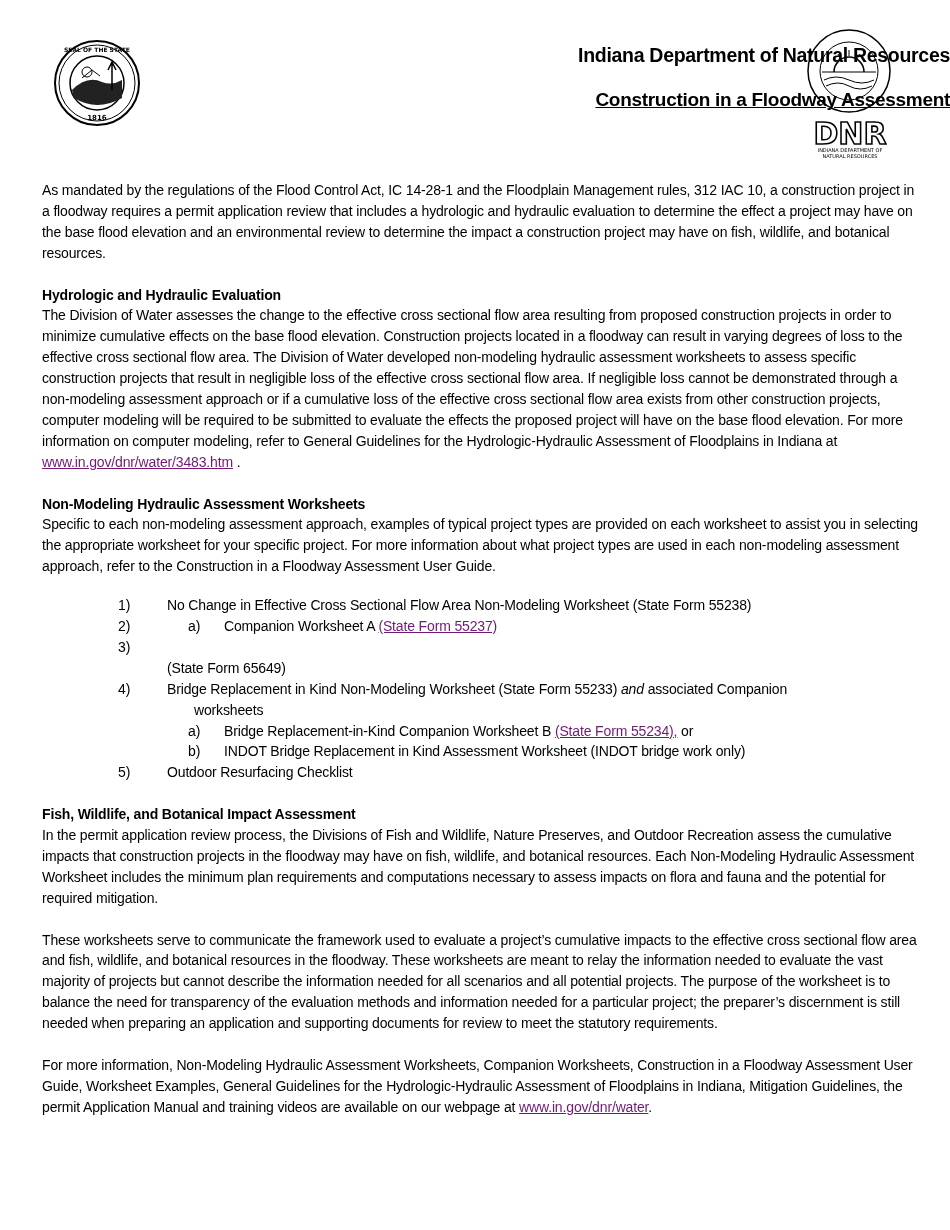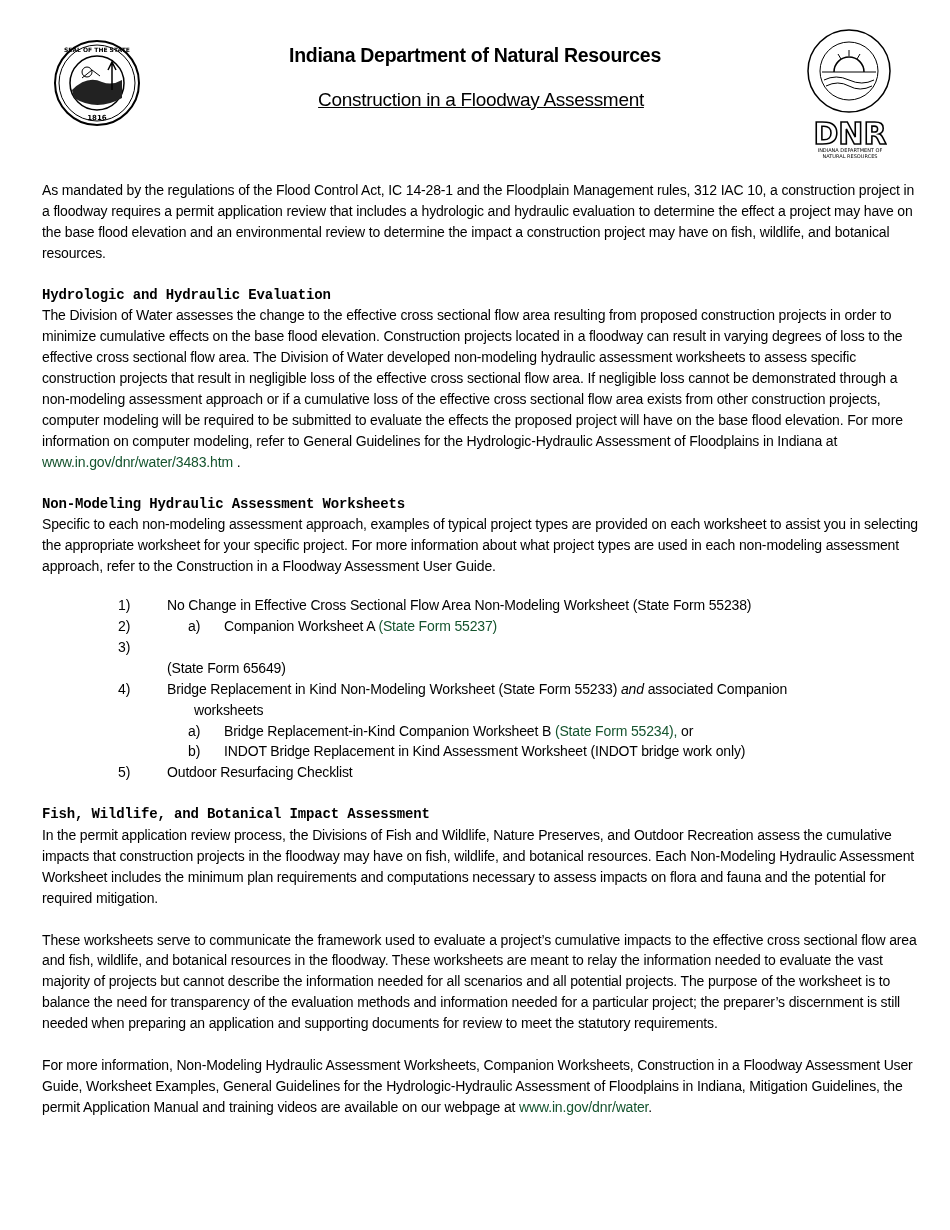--- a/index.html
+++ b/index.html
@@ -2,28 +2,28 @@
 <html><head>
 <meta charset="utf-8">
 <style>
   html, body { margin: 0; padding: 0; background: #ffffff; }
   body { width: 950px; height: 1230px; position: relative; overflow: hidden;
          font-family: "Liberation Sans", sans-serif; color: #000; }
   .page { position: absolute; left: 0; top: 0; width: 950px; height: 1230px; }
   .seal-left { position: absolute; left: 52px; top: 40px; width: 90px; height: 86px; }
   .seal-right { position: absolute; left: 806px; top: 28px; width: 86px; height: 86px; }
   .dnr-logo { position: absolute; left: 813px; top: 116px; width: 74px; height: 44px; }
-  .header { position: absolute; left: 0; top: 44px; width: 950px; text-align: center; }
+  .header { position: absolute; left: 0; top: 44px; width: 950px; text-align: right; }
   .h-title { font-size: 19.5px; font-weight: bold; letter-spacing: -0.3px; }
   .h-sub { font-size: 15.5px; font-weight: bold; margin-top: 4px; letter-spacing: -0.2px; }
-  .h-doc { font-size: 19px; font-weight: normal; text-decoration: underline; margin-top: 22px; letter-spacing: -0.3px; padding-left: 12px; }
+  .h-doc { font-size: 19px; font-weight: bold; text-decoration: underline; margin-top: 22px; letter-spacing: -0.3px; padding-left: 12px; }
   .body { position: absolute; left: 42px; top: 180px; width: 880px; font-size: 14px; line-height: 20.9px; letter-spacing: -0.15px; }
   p { margin: 0 0 20.9px 0; }
-  .sh { font-weight: bold; display: block; font-family: Liberation Mono, monospace; }
-  a, .link { color: #14532d; }
+  .sh { font-weight: bold; display: block; }
+  a, .link { color: #701a75; text-decoration: underline; }
   .list { margin: -3px 0 20.9px 0; padding: 0; }
   .li { position: relative; padding-left: 125px; }
   .li .num { position: absolute; left: 76px; }
   .li.sub { padding-left: 182px; }
   .li.sub .num { left: 146px; }
   .cont { padding-left: 27px; }
 </style>
 </head>
 <body>
 

